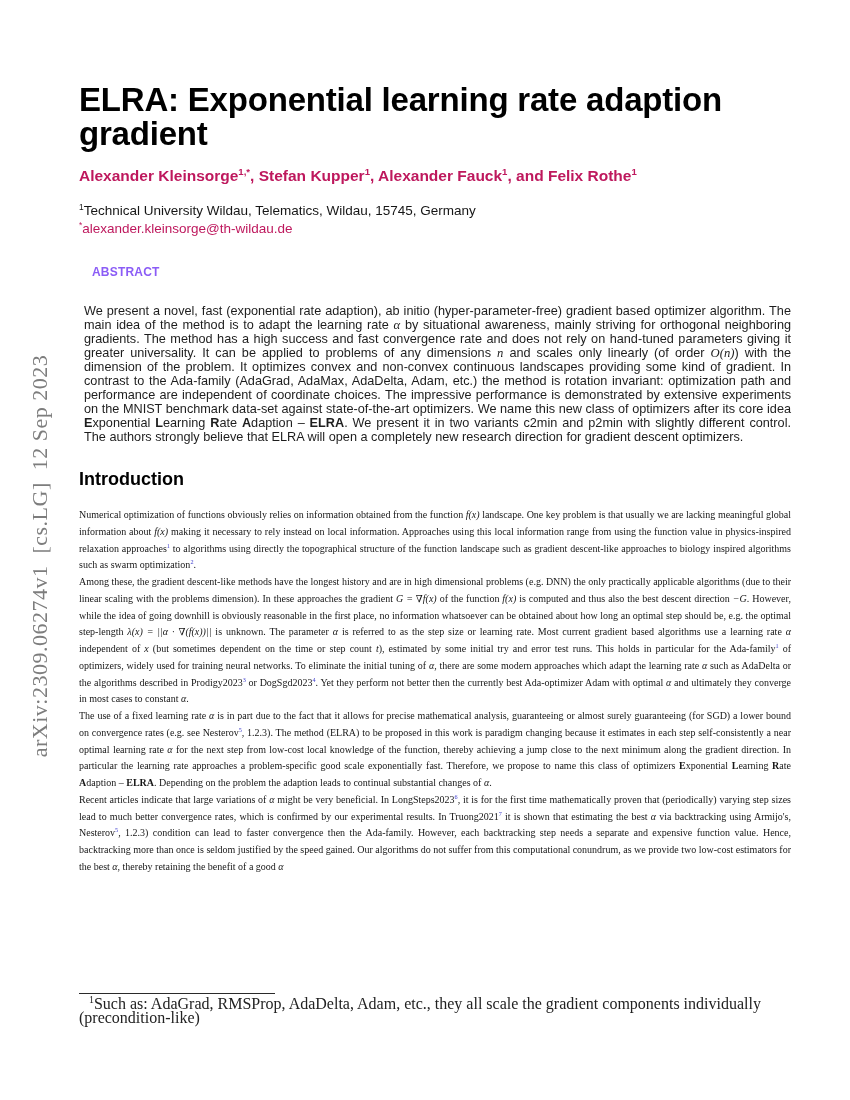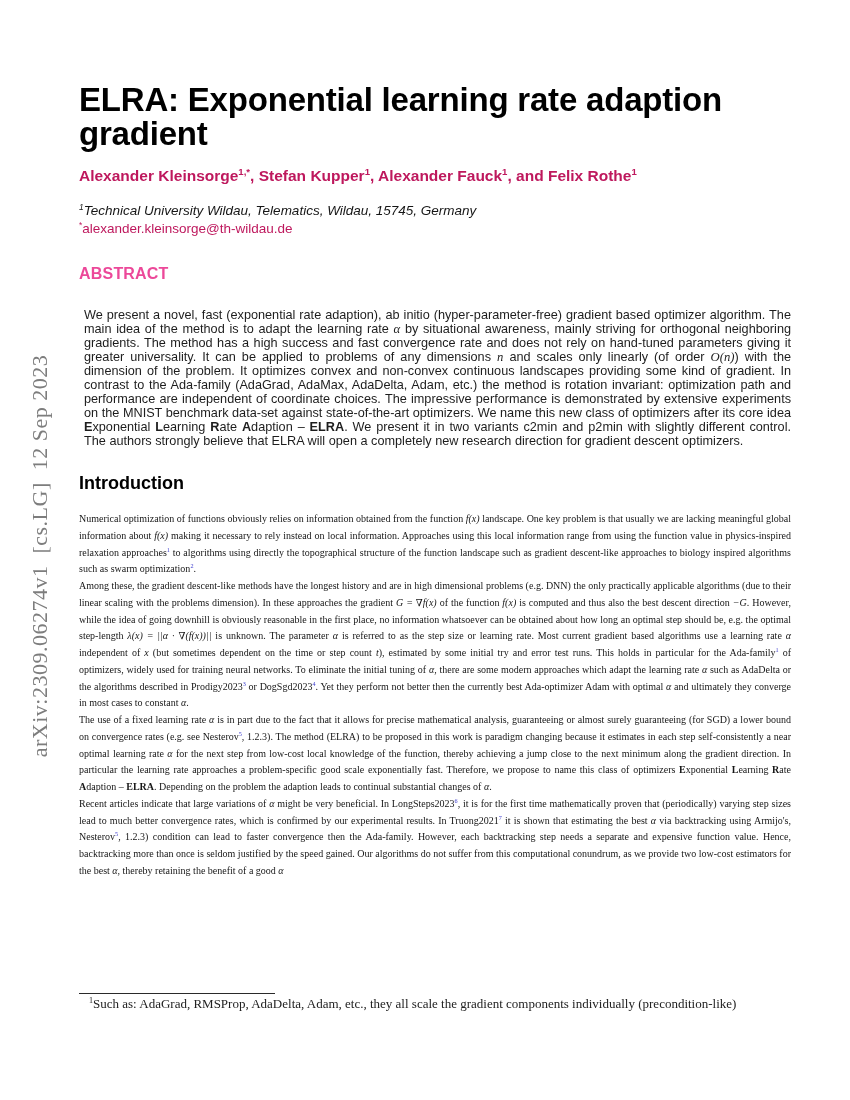--- a/index.html
+++ b/index.html
@@ -24,27 +24,27 @@
   .title{
     margin:83px 0 0 0;
     font-family:"Liberation Sans",sans-serif;
     font-weight:bold;font-size:33px;line-height:34px;color:#000;
     letter-spacing:-0.2px;
   }
   .authors{
     margin-top:15px;font-weight:bold;font-size:15.5px;line-height:19px;color:#be185d;
   }
   .affiliation{
-    margin-top:17px;font-size:13.5px;line-height:18px;color:#161616;font-style:italic;
+    margin-top:17px;font-size:13.5px;line-height:18px;color:#161616;
   }
   .email{
     font-size:13.5px;line-height:18px;color:#be185d;
   }
   .abstract-heading{
-    margin:27px 0 0 0;font-size:16px;font-weight:bold;color:#ec4899;letter-spacing:.2px;
+    margin:27px 0 0 13px;font-size:12px;font-weight:bold;color:#8b5cf6;letter-spacing:.2px;
   }
   .abstract-body{
     margin-top:25px;padding-left:5px;
     font-size:12.7px;line-height:14px;text-align:justify;color:#1d1d1d;
   }
   .section-heading{
     margin:25px 0 0 0;font-size:18px;font-weight:bold;color:#000;
   }
   .intro-paragraphs{
     margin-top:17px;
@@ -53,21 +53,21 @@
   }
   .intro-paragraphs p{margin:0;}
   .footnote-block{
     position:absolute;left:79px;top:993px;width:712px;
     font-family:"Liberation Serif","DejaVu Serif",serif;
   }
   .footnote-rule{
     width:196px;border-top:1.4px solid #2a2a2a;margin:0 0 3px 0;
   }
   .footnote{
-    font-size:13px;line-height:14px;color:#222;text-indent:10px;
+    font-size:16px;line-height:14px;color:#222;text-indent:10px;
   }
   
   .s-sup{vertical-align:super;font-size:62%;line-height:0;}
   .s-cite{vertical-align:super;font-size:62%;line-height:0;color:var(--link);cursor:pointer;}
   .s-math{font-family:"Liberation Serif","DejaVu Serif",serif;font-style:italic;}
   .s-bold{font-weight:bold;}
 </style>
 </head>
 <body>
 

